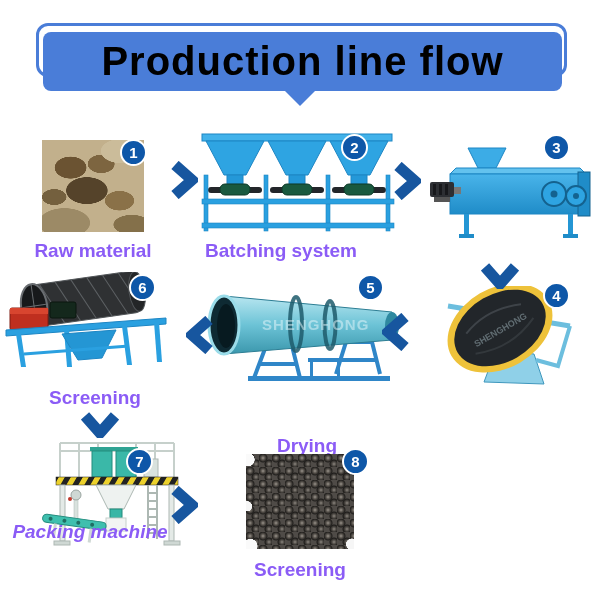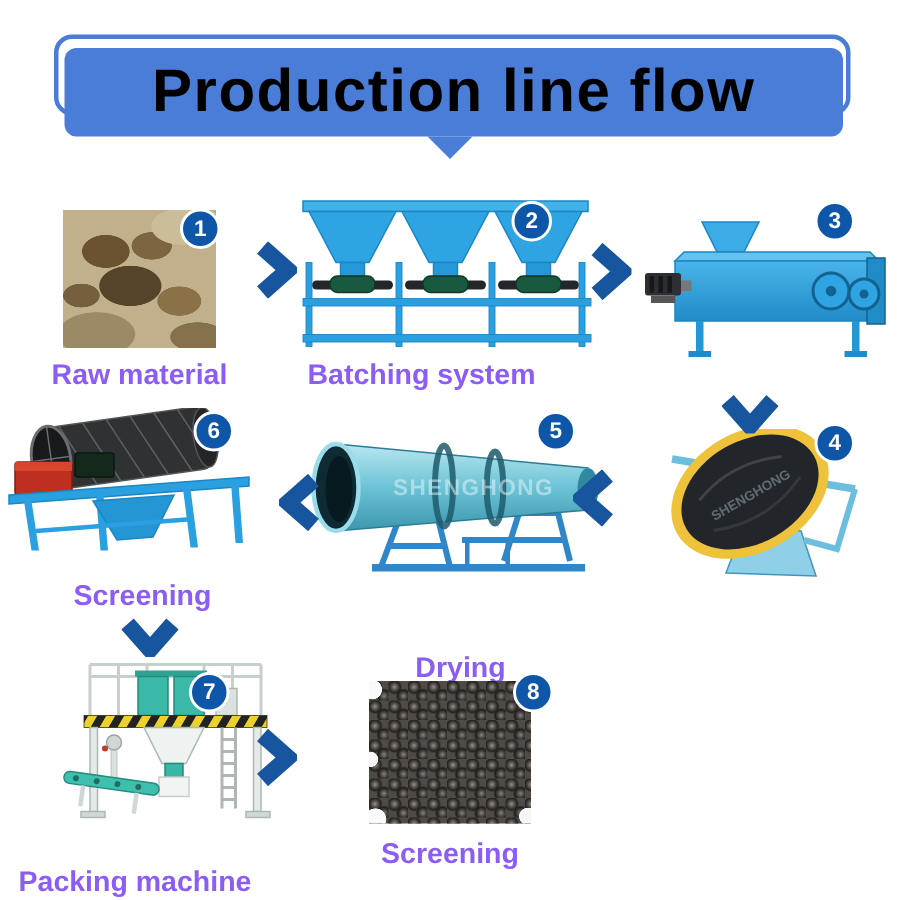--- a/index.html
+++ b/index.html
@@ -272,21 +272,21 @@
       <rect x="2" y="82" width="64" height="8" rx="4" fill="#3fbfae" stroke="#238b7d"></rect>
       <circle cx="10" cy="86" r="2" fill="#1f6e63"></circle>
         <circle cx="24" cy="86" r="2" fill="#1f6e63"></circle>
       <circle cx="38" cy="86" r="2" fill="#1f6e63"></circle>
         <circle cx="52" cy="86" r="2" fill="#1f6e63"></circle>
       <rect x="14" y="90" width="3" height="14" fill="#cfd8d4"></rect>
       <rect x="50" y="90" width="3" height="14" fill="#cfd8d4"></rect>
     </g>
   </svg>
   <div class="badge" style="left:126px;top:448px;">7</div>
-  <div class="step-label" style="left:10px;top:578px;width:160px;">Packing machine</div>
+  <div class="step-label" style="left:10px;top:521px;width:160px;font-style:italic;">Packing machine</div>
 
   <svg class="arrow" style="left:170px;top:486px;" width="28" height="38" viewBox="0 0 28 38">
     <path d="M5 4 L22 19 L5 34" fill="none" stroke="#17569f" stroke-width="11"></path>
   </svg>
 
   <div class="fin-photo"></div>
   <div class="badge" style="left:342px;top:448px;">8</div>
   <div class="step-label" style="left:225px;top:559px;width:150px;">Screening</div>
 
 </div>

